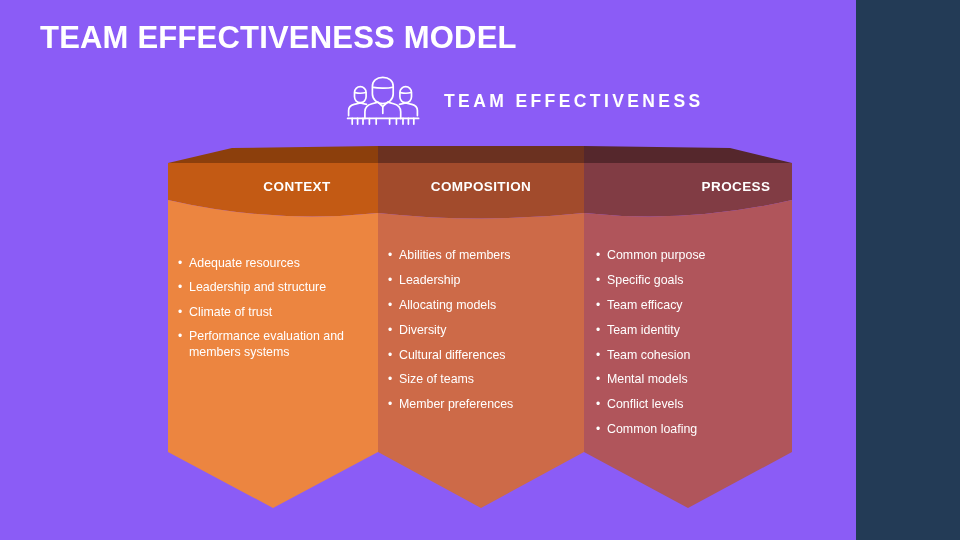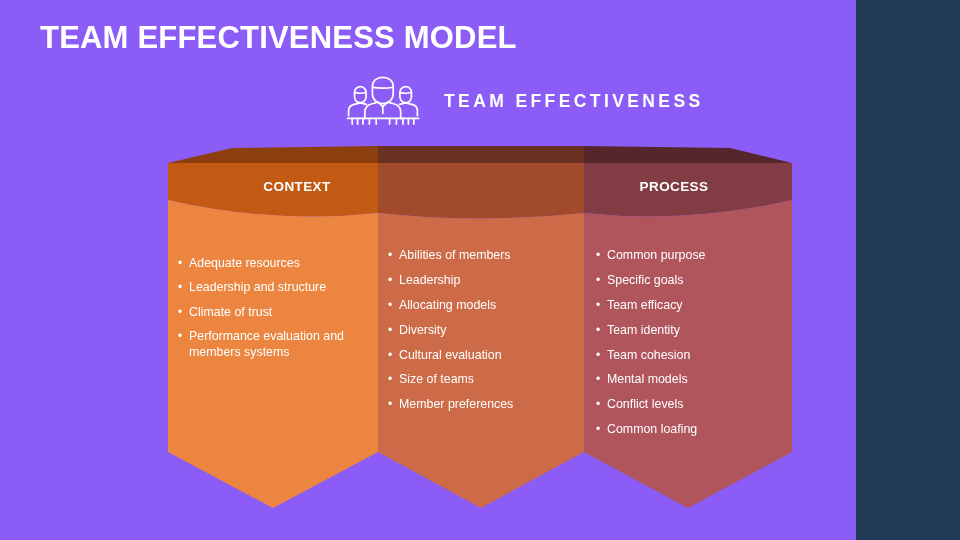--- a/index.html
+++ b/index.html
@@ -58,21 +58,21 @@
     top:39px;
     font-size:13.5px;
     font-weight:bold;
     color:#ffffff;
     letter-spacing:0.4px;
     text-align:center;
     white-space:nowrap;
   }
   .col-head.c0 { left:168px; width:210px;margin-left:24px; }
   .col-head.c1 { left:378px; width:206px; }
-  .col-head.c2 { left:554px; width:208px;padding-left:32px; }
+  .col-head.c2 { left:616px; width:208px;padding-left:32px; }
 
   
   .col-list {
     position:absolute;
     color:#ffffff;
   }
   .col-list.c0 { left:178px; top:116px; width:200px; }
   .col-list.c1 { left:388px; top:108px; width:200px; }
   .col-list.c2 { left:596px; top:108px; width:200px; }
 
@@ -141,20 +141,21 @@
       <path d="M168 60 Q273 84 378 73 L378 312 L273 368 L168 312 Z" fill="#ec8540"></path>
 
       <path d="M378 23 L584 23 L584 73 Q481 84 378 73 Z" fill="#a24b2c"></path>
       <path d="M378 73 Q481 84 584 73 L584 312 L481 368 L378 312 Z" fill="#cd6a48"></path>
 
       <path d="M584 23 L792 23 L792 60 Q688 84 584 73 Z" fill="#813c44"></path>
       <path d="M584 73 Q688 84 792 60 L792 312 L688 368 L584 312 Z" fill="#b0555b"></path>
     </svg>
 
     <div class="col-head c0">CONTEXT</div>
+    <div class="col-head c1">COMPOSITION</div>
     <div class="col-head c2">PROCESS</div>
 
     <div class="col-list c0">
       <div class="bullet-item">
         <span class="bullet-dot">•</span>
         <span class="bullet-text">Adequate resources</span>
       </div>
       <div class="bullet-item">
         <span class="bullet-dot">•</span>
         <span class="bullet-text">Leadership and structure</span>
@@ -181,21 +182,21 @@
       <div class="bullet-item">
         <span class="bullet-dot">•</span>
         <span class="bullet-text">Allocating models</span>
       </div>
       <div class="bullet-item">
         <span class="bullet-dot">•</span>
         <span class="bullet-text">Diversity</span>
       </div>
       <div class="bullet-item">
         <span class="bullet-dot">•</span>
-        <span class="bullet-text">Cultural evaluation</span>
+        <span class="bullet-text">Cultural differences</span>
       </div>
       <div class="bullet-item">
         <span class="bullet-dot">•</span>
         <span class="bullet-text">Size of teams</span>
       </div>
       <div class="bullet-item">
         <span class="bullet-dot">•</span>
         <span class="bullet-text">Member preferences</span>
       </div>
     </div>

